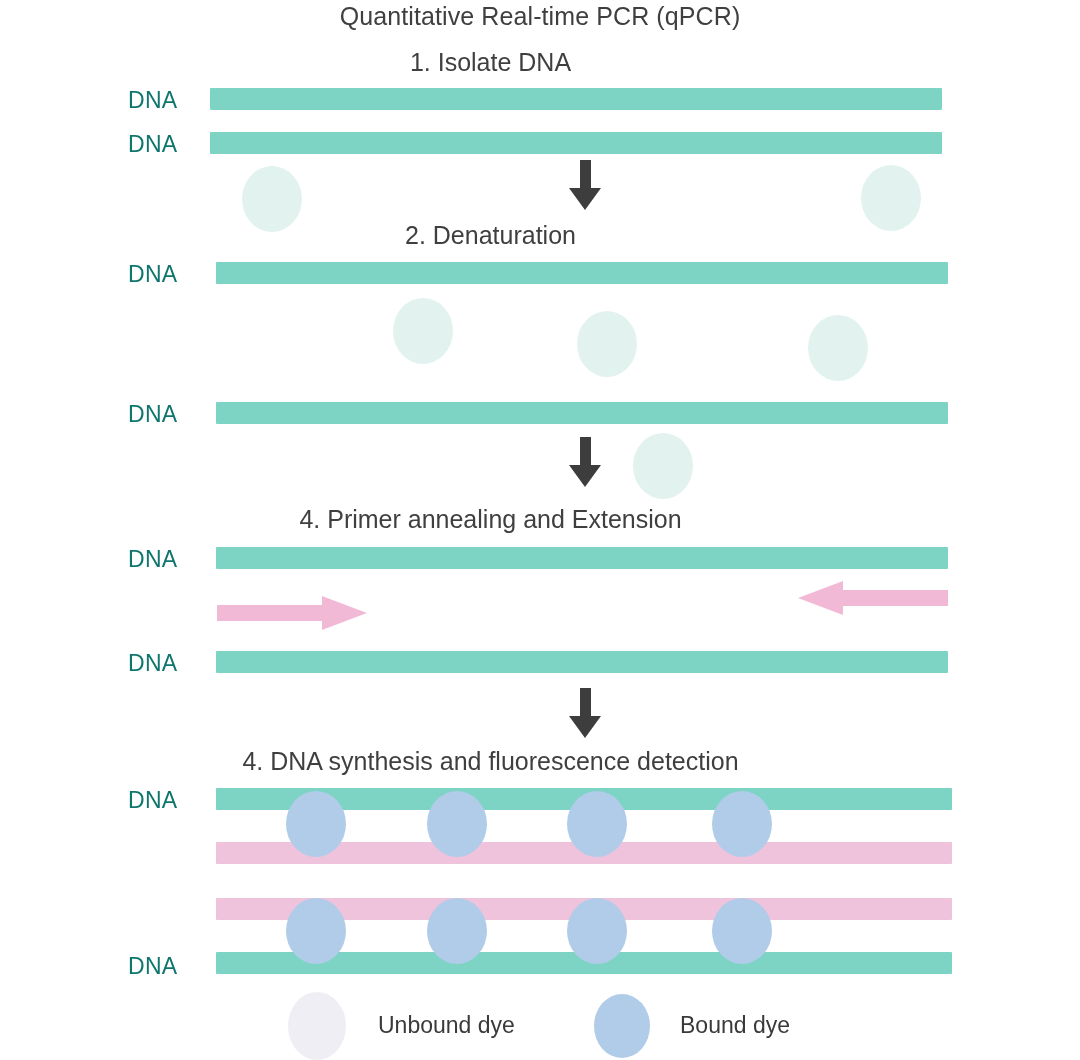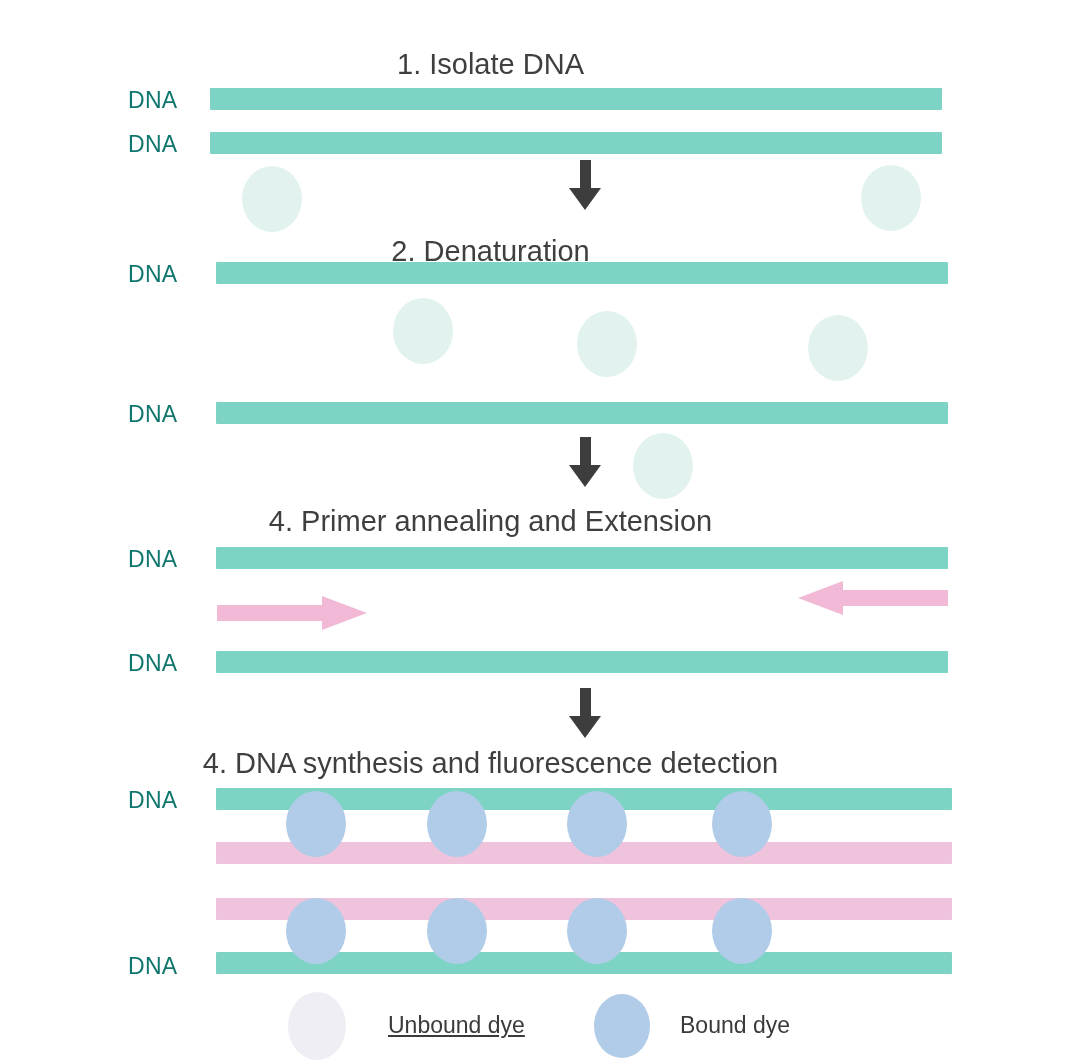--- a/index.html
+++ b/index.html
@@ -30,21 +30,21 @@
     font-weight: 400;
     letter-spacing: 0.1px;
     white-space: nowrap;
   }
   .step-title {
     position: absolute;
     left: 0;
     width: 981px;
     text-align: center;
     color: #3f3f3f;
-    font-size: 29px;
+    font-size: 25px;
     font-weight: 400;
     white-space: nowrap;
   }
   .dna-label {
     position: absolute;
     color: #0f766e;
     font-size: 23px;
     font-weight: 400;
     letter-spacing: 0.3px;
     white-space: nowrap;
@@ -127,38 +127,39 @@
     border-top: 17px solid transparent;
     border-bottom: 17px solid transparent;
     border-right: 45px solid #f2b9d6;
   }
 </style>
 </head>
 <body>
 
 <div id="diagram">
 
+  <div class="title" style="top:2px;">Quantitative Real-time PCR (qPCR)</div>
 
   <div class="step-title" style="top:48px;">1. Isolate DNA</div>
 
   <div class="dna-label" style="left:128px; top:87px;">DNA</div>
   <div class="dna-label" style="left:128px; top:131px;">DNA</div>
 
   <div class="strand teal" style="left:210px; top:88px; width:732px; height:22px;"></div>
   <div class="strand teal" style="left:210px; top:132px; width:732px; height:22px;"></div>
 
   <div class="dye unbound" style="left:242px; top:166px; width:60px; height:66px;"></div>
   <div class="dye unbound" style="left:861px; top:165px; width:60px; height:66px;"></div>
 
   <div class="flow-arrow" style="left:560px; top:160px; width:50px; height:50px;">
     <div class="shaft" style="height:30px;"></div>
     <div class="head"></div>
   </div>
 
-  <div class="step-title" style="top:221px;margin-top:14px;">2. Denaturation</div>
+  <div class="step-title" style="top:221px;">2. Denaturation</div>
 
   <div class="dna-label" style="left:128px; top:261px;">DNA</div>
   <div class="dna-label" style="left:128px; top:401px;">DNA</div>
 
   <div class="strand teal" style="left:216px; top:262px; width:732px; height:22px;"></div>
   <div class="strand teal" style="left:216px; top:402px; width:732px; height:22px;"></div>
 
   <div class="dye unbound" style="left:393px; top:298px; width:60px; height:66px;"></div>
   <div class="dye unbound" style="left:577px; top:311px; width:60px; height:66px;"></div>
   <div class="dye unbound" style="left:808px; top:315px; width:60px; height:66px;"></div>
@@ -205,18 +206,18 @@
   <div class="dye bound" style="left:427px; top:791px; width:60px; height:66px;"></div>
   <div class="dye bound" style="left:567px; top:791px; width:60px; height:66px;"></div>
   <div class="dye bound" style="left:712px; top:791px; width:60px; height:66px;"></div>
 
   <div class="dye bound" style="left:286px; top:898px; width:60px; height:66px;"></div>
   <div class="dye bound" style="left:427px; top:898px; width:60px; height:66px;"></div>
   <div class="dye bound" style="left:567px; top:898px; width:60px; height:66px;"></div>
   <div class="dye bound" style="left:712px; top:898px; width:60px; height:66px;"></div>
 
   <div class="dye legend-unbound" style="left:288px; top:992px; width:58px; height:68px;"></div>
-  <div class="legend-label" style="left:388px; top:1012px;text-decoration:underline;">Unbound dye</div>
+  <div class="legend-label" style="left:378px; top:1012px;">Unbound dye</div>
 
   <div class="dye bound" style="left:594px; top:994px; width:56px; height:64px;"></div>
   <div class="legend-label" style="left:680px; top:1012px;">Bound dye</div>
 
 </div>
 
 </body></html>

